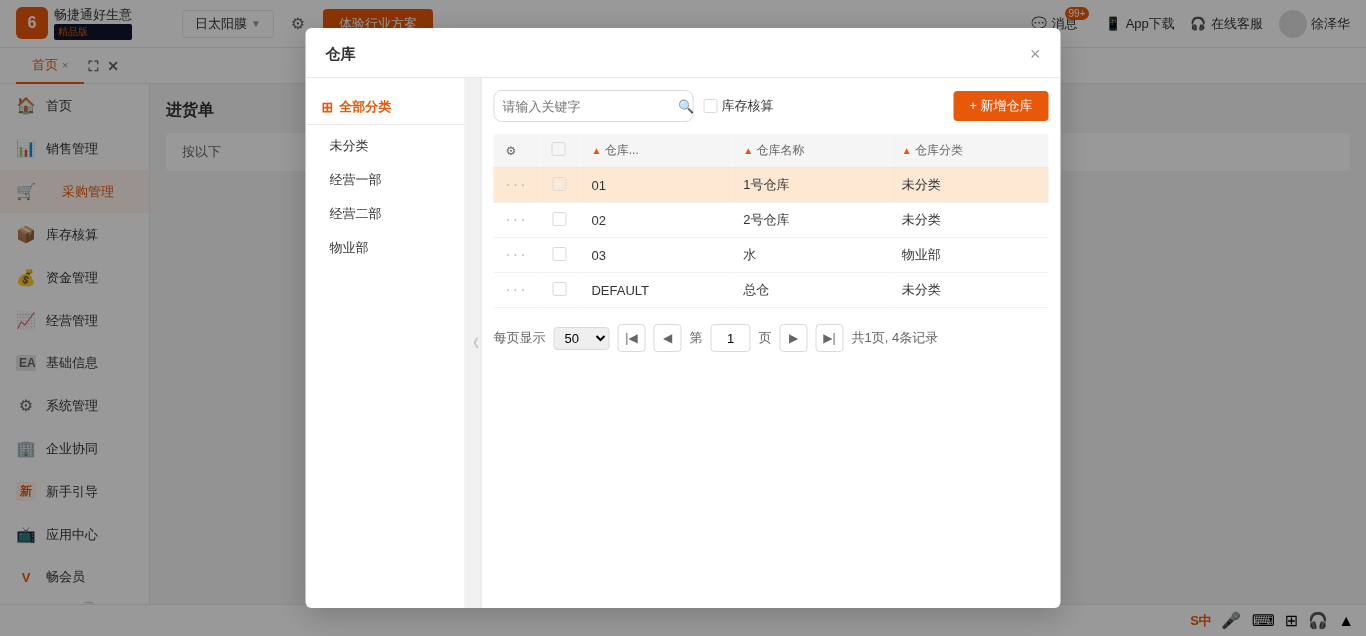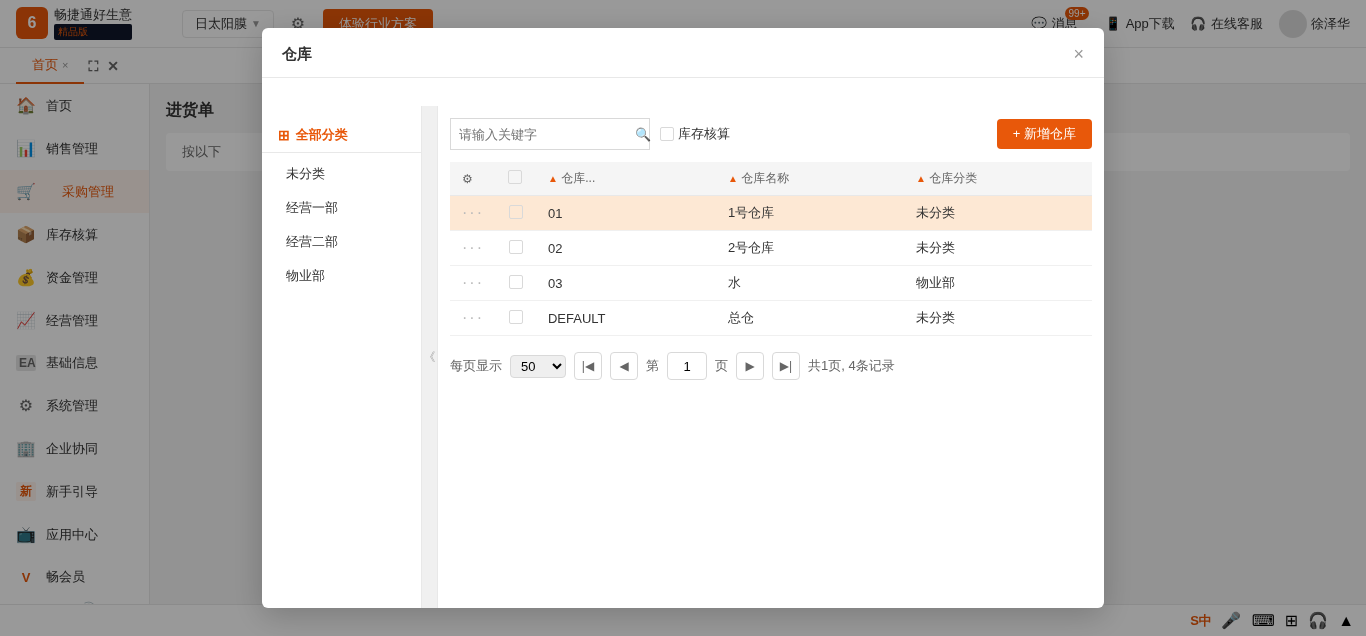--- a/index.html
+++ b/index.html
@@ -91,23 +91,23 @@
     
     .overlay {
       position: fixed; top: 0; left: 0; right: 0; bottom: 0;
       background: rgba(0,0,0,0.4); z-index: 100;
     }
 
     
     .modal {
       position: fixed; top: 50%; left: 50%; transform: translate(-50%, -50%);
       background: #fff; border-radius: 6px; z-index: 200;
-      width: 842px; min-height: 580px;
+      width: 755px; min-height: 580px;
       box-shadow: 0 8px 32px rgba(0,0,0,0.2);
-      display: flex; flex-direction: column; gap: 28px;
+      display: flex; flex-direction: column;
     }
     .modal-header {
       display: flex; align-items: center; justify-content: space-between;
       padding: 16px 20px 12px; border-bottom: 1px solid #e8e8e8;
     }
     .modal-title { font-size: 15px; font-weight: bold; color: #333; }
     .modal-close { cursor: pointer; font-size: 18px; color: #999; border: none; background: none; }
     .modal-body { display: flex; flex: 1; overflow: hidden; }
 
     
@@ -126,21 +126,21 @@
       padding: 8px 16px 8px 24px; cursor: pointer;
       font-size: 13px; color: #333;
     }
 
     
     .table-panel { flex: 1; display: flex; flex-direction: column; padding: 12px; }
     .table-toolbar {
       display: flex; align-items: center; gap: 10px; margin-bottom: 12px;
     }
     .search-input-wrap {
-      display: flex; align-items: center; border: 1px solid #d9d9d9; border-radius: 0;
+      display: flex; align-items: center; border: 1px solid #d9d9d9; border-radius: 8px;
       padding: 0 8px; width: 200px; height: 32px;
     }
     .search-input-wrap input {
       border: none; outline: none; flex: 1; font-size: 13px; color: #333;
     }
     .search-icon { color: #999; cursor: pointer; }
     .show-disabled {
       display: flex; align-items: center; gap: 4px; font-size: 13px; color: #333; cursor: pointer;
     }
     .checkbox-box {

